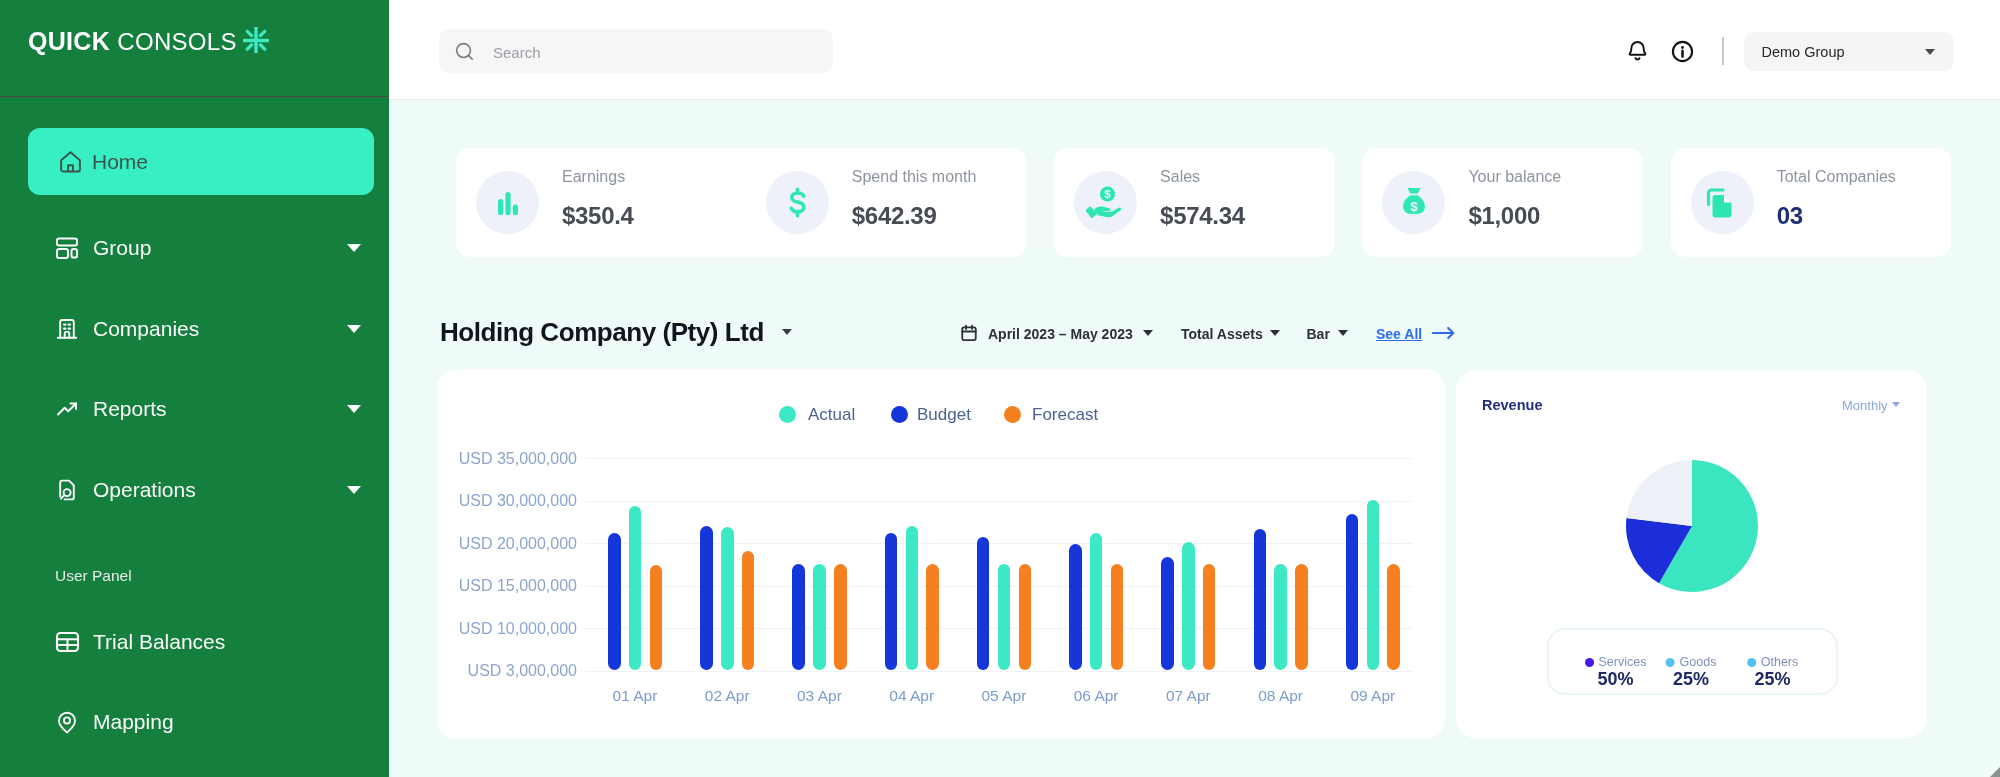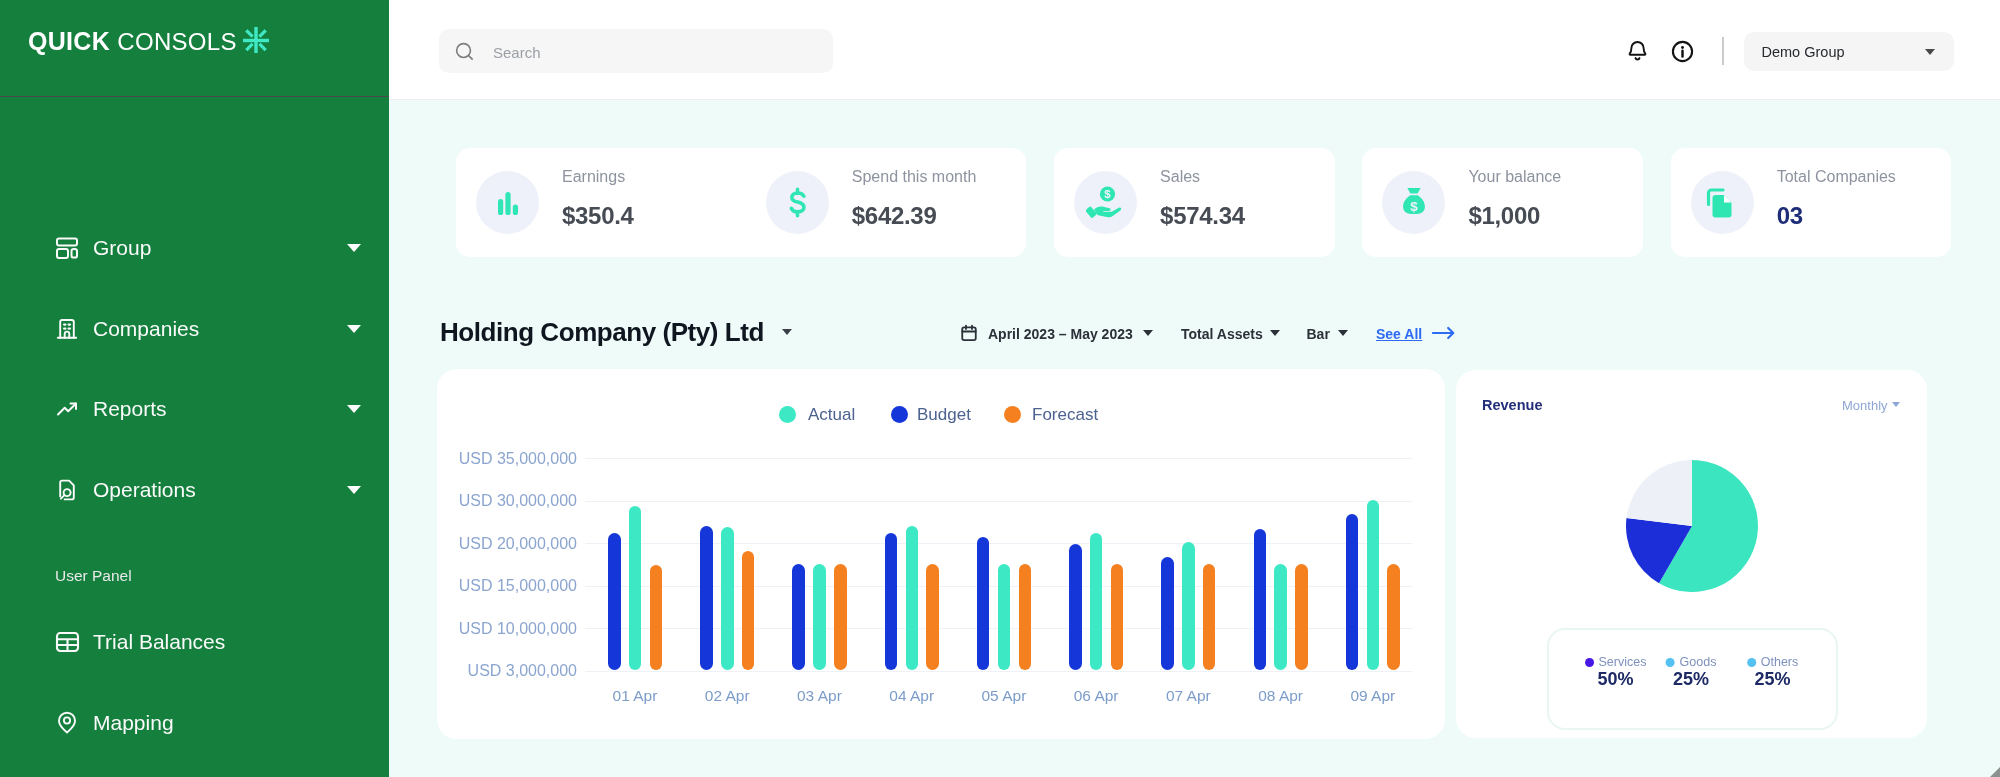--- a/index.html
+++ b/index.html
@@ -7,21 +7,21 @@
 body{font-family:"Liberation Sans",sans-serif;background:#effbf9;position:relative}
 .abs{position:absolute}
 .card{position:absolute;background:#fff;border-radius:14px}
 .bar{position:absolute;width:12.5px;border-radius:7px;bottom:69px}
 .bb{background:#1537da}.bt{background:#3de9c4}.bo{background:#f5801f}
 .gl{position:absolute;left:148px;width:827px;height:1px;background:#eef1f5}
 .ylab{position:absolute;left:0;width:140px;text-align:right;font-size:16px;color:#8ba5cf;line-height:17px}
 .xlab{position:absolute;font-size:15.5px;color:#7c9cc9;line-height:17px;transform:translateX(-50%)}
 .ldot{position:absolute;width:17px;height:17px;border-radius:50%;top:36.5px}
 .ltx{position:absolute;font-size:17px;color:#4c6290;line-height:17px;top:37px}
-.mi{position:absolute;left:55px;display:flex;align-items:flex-end;color:#fafafa;font-size:21px}
+.mi{position:absolute;left:55px;display:flex;align-items:flex-start;color:#fafafa;font-size:21px}
 .mcar{position:absolute;left:347px;width:0;height:0;border-left:7px solid transparent;border-right:7px solid transparent;border-top:8px solid #fff}
 .hcar{width:0;height:0;border-left:5.5px solid transparent;border-right:5.5px solid transparent;border-top:6.5px solid #2b3039;position:absolute}
 .ctl{position:absolute;font-size:14px;font-weight:bold;color:#2b3039;line-height:14px}
 .stitle{position:absolute;left:106px;top:20px;font-size:16px;color:#8d939f}
 .sval{position:absolute;left:106px;top:54px;font-size:24px;font-weight:bold;color:#474c54;letter-spacing:-0.3px}
 .scirc{position:absolute;left:20px;top:23px;width:63px;height:63px;border-radius:50%;background:#eef1fa;display:flex;align-items:center;justify-content:center}
 .pcol{position:absolute;transform:translateX(-50%);text-align:center}
 .plab{font-size:12.5px;color:#7e91bc;line-height:13px;display:flex;align-items:center;justify-content:center;gap:5px}
 .ppct{font-size:18px;font-weight:bold;color:#1d2a66;margin-top:0.5px}
 .pdot{width:9px;height:9px;border-radius:50%;display:inline-block}
@@ -179,21 +179,21 @@
 </div>
 <div class="card" style="left:1455.5px;top:370px;width:471.5px;height:368px;border-radius:20px">
   <div class="abs" style="left:26.5px;top:28px;font-size:14.5px;font-weight:bold;color:#232e7a;line-height:15px">Revenue</div>
   <div class="abs" style="left:386.5px;top:29px;font-size:13px;color:#8fa7d4;line-height:13px">Monthly</div>
   <div class="hcar" style="left:436px;top:32px;border-left-width:4.5px;border-right-width:4.5px;border-top-width:5.5px;border-top-color:#8fa7d4"></div>
   <svg class="abs" style="left:170.5px;top:90px" width="132" height="132" viewBox="0 0 132 132">
       <path d="M66 66 L66 0 A66 66 0 1 1 33 123.16 Z" fill="#3ae5c0"></path>
       <path d="M66 66 L33 123.16 A66 66 0 0 1 0.49 57.96 Z" fill="#1b2ed8"></path>
       <path d="M66 66 L0.49 57.96 A66 66 0 0 1 66 0 Z" fill="#edf1f7"></path>
     </svg>
-  <div class="abs" style="left:91.5px;top:258px;width:291px;height:102px;border-radius:18px;border:2px solid #e9f6f1">
+  <div class="abs" style="left:91.5px;top:258px;width:291px;height:67px;border-radius:18px;border:2px solid #e9f6f1">
     <div class="pcol" style="left:66.5px;top:25.5px">
         <div class="plab"><span class="pdot" style="background:#4717e8"></span>Services</div>
         <div class="ppct">50%</div>
       </div>
     <div class="pcol" style="left:142px;top:25.5px">
         <div class="plab"><span class="pdot" style="background:#54c1f2"></span>Goods</div>
         <div class="ppct">25%</div>
       </div>
     <div class="pcol" style="left:223.5px;top:25.5px">
         <div class="plab"><span class="pdot" style="background:#54c1f2"></span>Others</div>
@@ -207,20 +207,27 @@
     <line x1="14" y1="1" x2="14" y2="27" stroke-width="3.4"></line>
       <line x1="1" y1="14.5" x2="27" y2="14.5" stroke-width="3.4"></line>
     <g stroke-width="3.2">
         <line x1="4.3" y1="4.3" x2="10.6" y2="10.6"></line>
         <line x1="23.7" y1="4.3" x2="17.4" y2="10.6"></line>
         <line x1="10.6" y1="17.9" x2="4.3" y2="24.2"></line>
         <line x1="17.4" y1="17.9" x2="23.7" y2="24.2"></line>
       </g>
   </svg>
   <div class="abs" style="left:0;top:96px;width:389px;height:1px;background:#4a4a4a"></div>
+  <div class="abs" style="left:28px;top:128px;width:346px;height:67px;background:#38eec3;border-radius:12px">
+    <svg class="abs" style="left:30px;top:21px" width="25" height="25" viewBox="0 0 24 24" fill="none" stroke="#3c564c" stroke-width="1.9" stroke-linecap="round" stroke-linejoin="round">
+      <path d="M3 10.8 12 3.2l9 7.6v9a1.7 1.7 0 0 1-1.7 1.7H4.7A1.7 1.7 0 0 1 3 19.8z"></path>
+        <path d="M9.7 21.3v-5.6h4.6v5.6"></path>
+    </svg>
+    <div class="abs" style="left:64px;top:22px;font-size:21px;color:#3c564c">Home</div>
+  </div>
   <div class="mi" style="top:236px"><svg width="24" height="24" viewBox="0 0 24 24" fill="none" stroke="#fafafa" stroke-width="2" style="margin-right:14px">
         <rect x="2" y="2.5" width="20" height="7" rx="2"></rect>
         <rect x="2" y="13" width="11" height="9" rx="2"></rect>
         <rect x="16.5" y="13" width="5.5" height="8.6" rx="2.2"></rect>
       </svg>Group</div>
   <div class="mcar" style="top:244px"></div>
   <div class="mi" style="top:317px"><svg width="24" height="24" viewBox="0 0 24 24" fill="none" stroke="#fafafa" stroke-width="1.9" stroke-linecap="round" stroke-linejoin="round" style="margin-right:14px">
         <path d="M5.2 20.8V5a2 2 0 0 1 2-2h9.6a2 2 0 0 1 2 2v15.8"></path>
         <path d="M2.8 20.8h18.4"></path>
         <path d="M9.1 7.6h1.3M13.6 7.6h1.3M9.1 11.6h1.3M13.6 11.6h1.3" stroke-width="2.3"></path>

